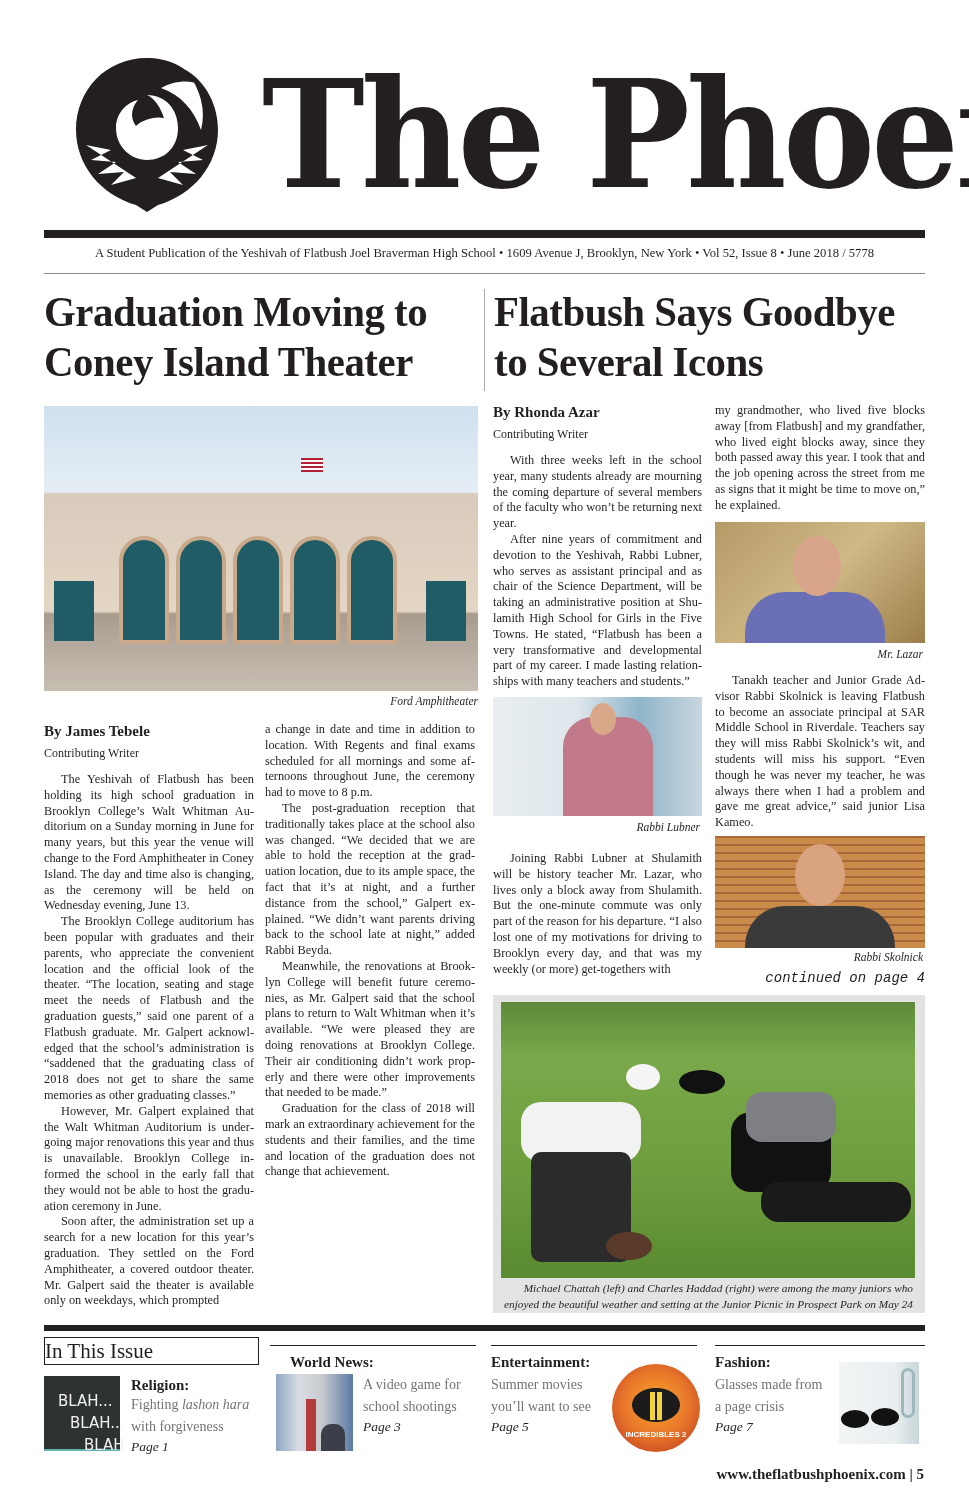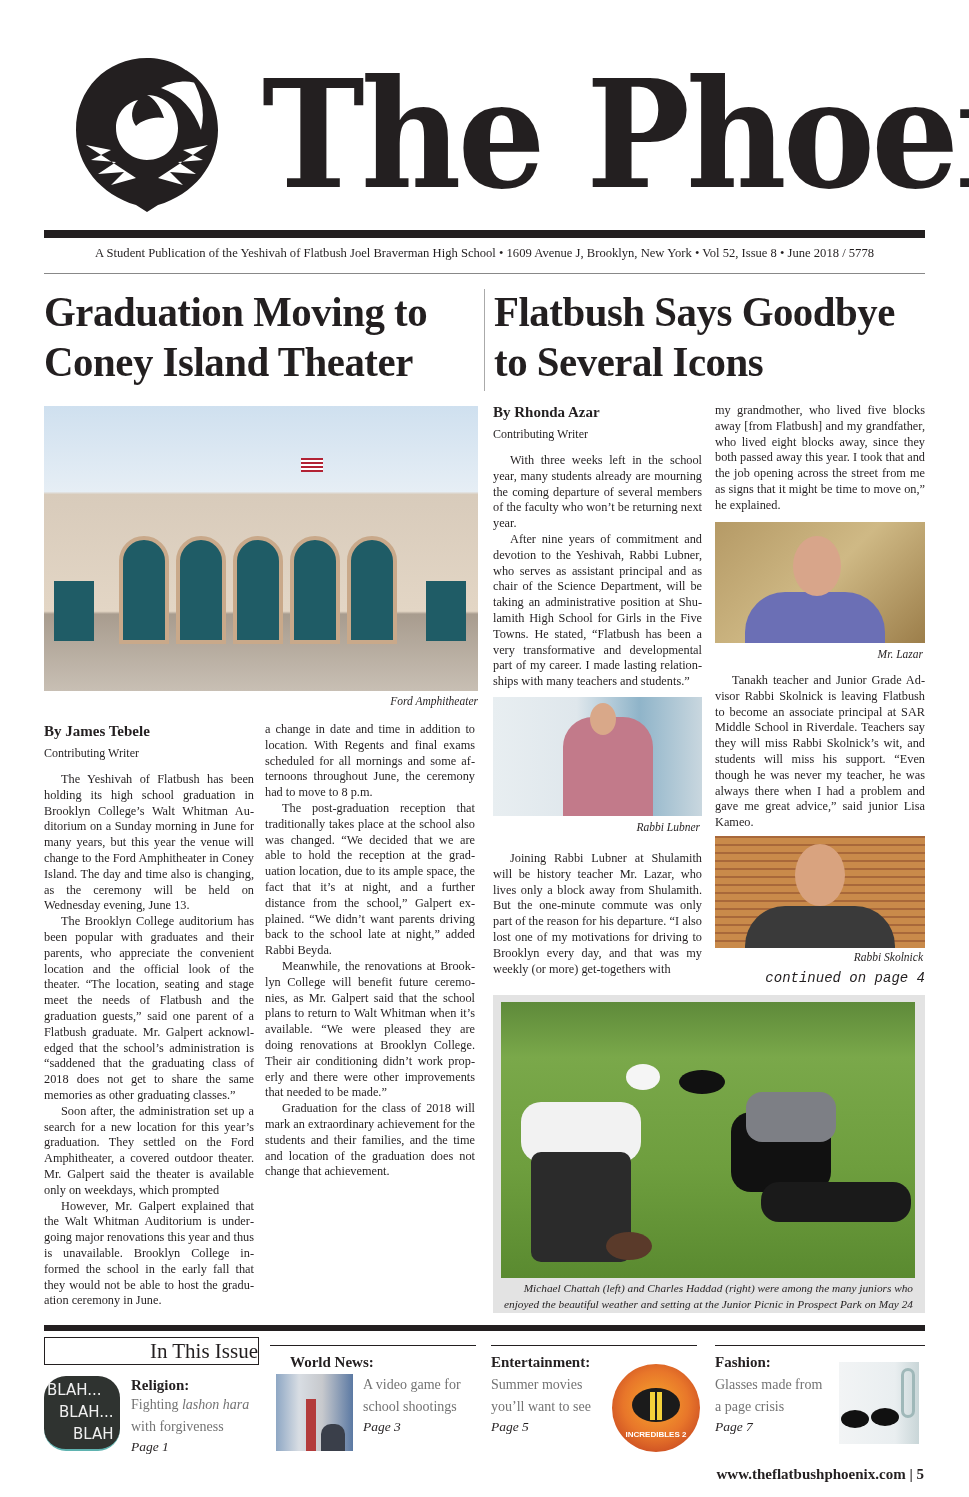--- a/index.html
+++ b/index.html
@@ -35,21 +35,21 @@
   #photo-lubner { left: 493px; top: 697px; width: 209px; height: 119px; background: linear-gradient(90deg, #e8eef1 0%, #dfe7ec 40%, #8fb4c9 70%, #c9d7df 100%); }
   #photo-lazar { left: 715px; top: 522px; width: 210px; height: 121px; background: linear-gradient(135deg, #b59a66 0%, #cfb985 50%, #9c7e4a 100%); }
   #photo-skolnick { left: 715px; top: 836px; width: 210px; height: 112px; background: repeating-linear-gradient(0deg, #c98a4a 0px, #c98a4a 6px, #a8683a 6px, #a8683a 8px); }
   .person-head { position: absolute; border-radius: 50%; }
   #picnic-box { left: 493px; top: 995px; width: 432px; height: 318px; background: #e3e3e3; }
   #photo-picnic { left: 501px; top: 1002px; width: 414px; height: 276px; background: linear-gradient(#5e8a3a 0%, #7aa84a 20%, #6e9e3e 60%, #5a8a30 100%); }
   #picnic-caption { left: 497px; top: 1281px; width: 416px; text-align: right; font-style: italic; font-size: 11.3px; line-height: 15.5px; color: #231f20; }
 
   
   #bottom-rule { left: 44px; top: 1325px; width: 881px; height: 6px; background: #231f20; }
-  #in-this-issue { left: 44px; top: 1337px; width: 215px; height: 28px; border: 1px solid #231f20; text-align: right; font-size: 21px; line-height: 26px; color: #231f20; }
+  #in-this-issue { left: 44px; top: 1337px; width: 215px; height: 28px; border: 1px solid #231f20; text-align: left; font-size: 21px; line-height: 26px; color: #231f20; }
   .teaser-rule { height: 1px; background: #231f20; }
   .teaser-head { font-weight: bold; font-size: 15px; line-height: 18px; color: #231f20; }
   .teaser-text { font-size: 14px; line-height: 22px; color: #737373; }
   .teaser-page { font-style: italic; font-size: 13.5px; line-height: 18px; color: #231f20; }
   #footer { right: 45px; top: 1466px; font-weight: bold; font-size: 15px; color: #231f20; }
 </style>
 </head>
 <body>
 
 <div id="logo" class="abs">
@@ -85,22 +85,22 @@
   <div style="position:absolute;left:257px;top:52px;width:22px;height:14px;background:repeating-linear-gradient(0deg,#b22234 0 2px,#fff 2px 4px);"></div>
 </div>
 <div class="abs caption" style="left:280px;top:695px;width:198px;">Ford Amphitheater</div>
 
 <div class="abs" style="left:44px;top:722px;width:210px;">
   <div class="byline">By James Tebele</div>
   <div class="role" style="margin-top:5px;">Contributing Writer</div>
   <div class="body-col" style="margin-top:11px;" id="al-col1">
       <p>The Yeshivah of Flatbush has been holding its high school graduation in Brooklyn College’s Walt Whitman Au­ditorium on a Sunday morning in June for many years, but this year the venue will change to the Ford Amphitheater in Coney Island. The day and time also is changing, as the ceremony will be held on Wednesday evening, June 13.</p>
       <p>The Brooklyn College auditorium has been popular with graduates and their parents, who appreciate the con­venient location and the official look of the theater. “The location, seating and stage meet the needs of Flatbush and the graduation guests,” said one parent of a Flatbush graduate. Mr. Galpert acknowl­edged that the school’s administration is “saddened that the graduating class of 2018 does not get to share the same memories as other graduating classes.”</p>
+      <p>However, Mr. Galpert explained that the Walt Whitman Auditorium is under­going major renovations this year and thus is unavailable. Brooklyn College in­formed the school in the early fall that they would not be able to host the gradu­ation ceremony in June.</p>
       <p>Soon after, the administration set up a search for a new location for this year’s graduation. They settled on the Ford Amphitheater, a covered outdoor the­ater. Mr. Galpert said the theater is avail­able only on weekdays, which prompted</p>
-      <p>However, Mr. Galpert explained that the Walt Whitman Auditorium is under­going major renovations this year and thus is unavailable. Brooklyn College in­formed the school in the early fall that they would not be able to host the gradu­ation ceremony in June.</p>
     </div>
 </div>
 <div class="abs body-col" style="left:265px;top:722px;width:210px;">
   <div>a change in date and time in addition to location. With Regents and final exams scheduled for all mornings and some af­ternoons throughout June, the ceremony had to move to 8 p.m.</div>
   <div id="al-col2">
       <p>The post-graduation reception that traditionally takes place at the school also was changed. “We decided that we are able to hold the reception at the grad­uation location, due to its ample space, the fact that it’s at night, and a further distance from the school,” Galpert ex­plained. “We didn’t want parents driving back to the school late at night,” added Rabbi Beyda.</p>
       <p>Meanwhile, the renovations at Brook­lyn College will benefit future ceremo­nies, as Mr. Galpert said that the school plans to return to Walt Whitman when it’s available. “We were pleased they are doing renovations at Brooklyn College. Their air conditioning didn’t work prop­erly and there were other improvements that needed to be made.”</p>
       <p>Graduation for the class of 2018 will mark an extraordinary achievement for the students and their families, and the time and location of the graduation does not change that achievement.</p>
     </div>
 </div>
@@ -152,21 +152,21 @@
   <div class="person-head" style="left:105px;top:230px;width:46px;height:28px;background:#5a3a2a;"></div>
 </div>
 <div id="picnic-caption" class="abs">
   <div>Michael Chattah (left) and Charles Haddad (right) were among the many juniors who</div>
   <div>enjoyed the beautiful weather and setting at the Junior Picnic in Prospect Park on May 24</div>
 </div>
 
 <div id="bottom-rule" class="abs"></div>
 <div id="in-this-issue" class="abs">In This Issue</div>
 
-<div class="abs" style="left:44px;top:1376px;width:76px;height:75px;background:#2f3330;border-bottom:2px solid #5fb3b0;color:#f0f0f0;font-family:'DejaVu Sans',sans-serif;font-size:15px;line-height:22px;padding:3px;border-radius:22px;">
+<div class="abs" style="left:44px;top:1376px;width:76px;height:75px;background:#2f3330;border-bottom:2px solid #5fb3b0;color:#f0f0f0;font-family:'DejaVu Sans',sans-serif;font-size:15px;line-height:22px;padding:14px;">
   <div>BLAH...</div>
   <div style="padding-left:12px;">BLAH...</div>
   <div style="padding-left:26px;">BLAH</div>
 </div>
 <div class="abs" style="left:131px;top:1376px;width:130px;">
   <div class="teaser-head">Religion:</div>
   <div class="teaser-text"><span>Fighting </span><i>lashon hara</i></div>
   <div class="teaser-text">with forgiveness</div>
   <div class="teaser-page">Page 1</div>
 </div>

